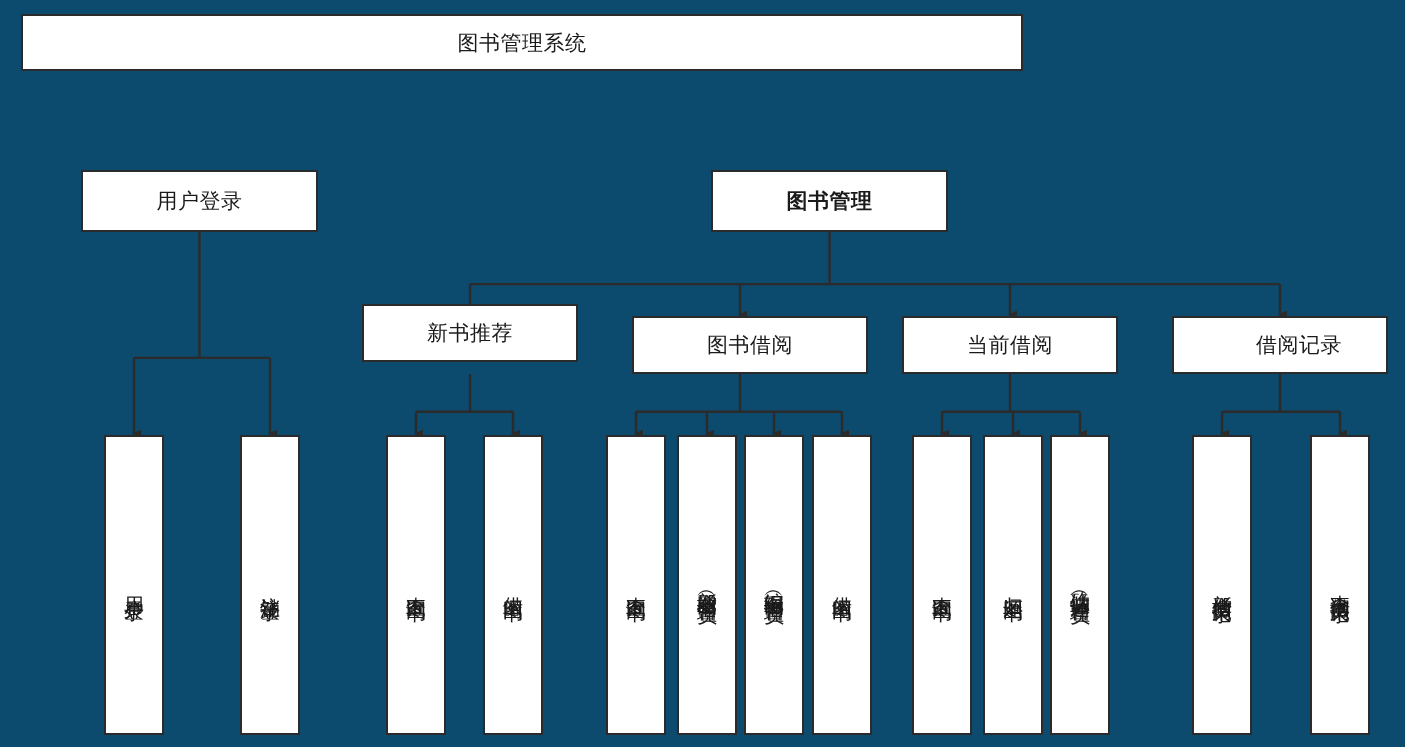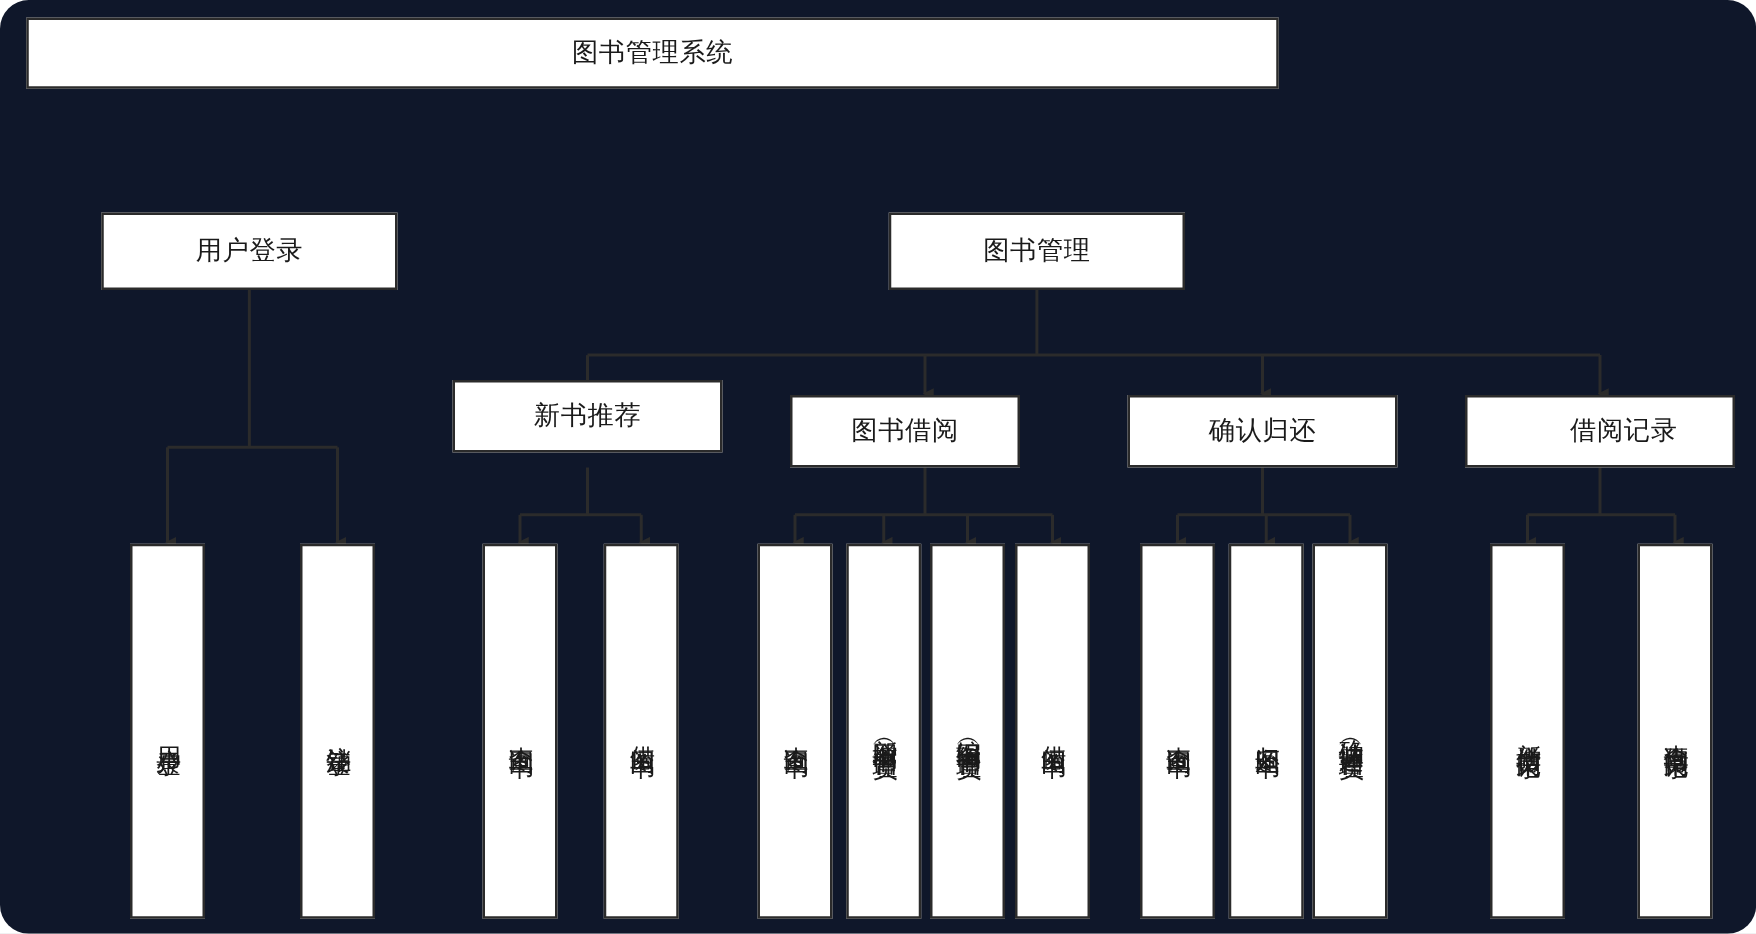--- a/index.html
+++ b/index.html
@@ -7,23 +7,22 @@
     padding: 0;
     background: #ffffff;
   }
   body {
     font-family: "Liberation Sans", "DejaVu Sans", sans-serif;
   }
   #canvas {
     position: relative;
     width: 1405px;
     height: 747px;
-    background: #0f172a;
+    background: #0c4a6e;
     overflow: hidden;
-    border-radius: 23px;
   }
   .node {
     position: absolute;
     box-sizing: border-box;
     border: 2px solid #2b2b2b;
     background: #ffffff;
     display: flex;
     align-items: center;
     justify-content: center;
     color: #1a1a1a;
@@ -115,49 +114,49 @@
       </div>
       <div class="node horiz" style="left: 81px; top: 170px; width: 237px; height: 62px;">
         <span>用户登录</span>
       </div>
       <div class="node vert" style="left: 104px; top: 435px; width: 60px; height: 300px;">
         <span class="vtext">用户登录</span>
       </div>
       <div class="node vert" style="left: 240px; top: 435px; width: 60px; height: 300px;">
         <span class="vtext">注销登录</span>
       </div>
-      <div class="node horiz" style="left: 711px; top: 170px; width: 237px; height: 62px;">
+      <div class="node horiz" style="left: 711px; top: 170px; width: 237px; height: 62px; font-weight: bold;">
         <span>图书管理</span>
       </div>
       <div class="node horiz" style="left: 362px; top: 304px; width: 216px; height: 58px;">
         <span>新书推荐</span>
       </div>
       <div class="node vert" style="left: 386px; top: 435px; width: 60px; height: 300px;">
         <span class="vtext">查询图书</span>
       </div>
       <div class="node vert" style="left: 483px; top: 435px; width: 60px; height: 300px;">
         <span class="vtext">借阅图书</span>
       </div>
-      <div class="node horiz" style="left: 632px; top: 316px; width: 184px; height: 58px;">
+      <div class="node horiz" style="left: 632px; top: 316px; width: 236px; height: 58px;">
         <span>图书借阅</span>
       </div>
       <div class="node vert" style="left: 606px; top: 435px; width: 60px; height: 300px;">
         <span class="vtext">查询图书</span>
       </div>
       <div class="node vert" style="left: 677px; top: 435px; width: 60px; height: 300px;">
         <span class="vtext">新增图书（管理员）</span>
       </div>
       <div class="node vert" style="left: 744px; top: 435px; width: 60px; height: 300px;">
         <span class="vtext">编辑图书（管理员）</span>
       </div>
       <div class="node vert" style="left: 812px; top: 435px; width: 60px; height: 300px;">
         <span class="vtext">借阅图书</span>
       </div>
       <div class="node horiz" style="left: 902px; top: 316px; width: 216px; height: 58px;">
-        <span>确认归还</span>
+        <span>当前借阅</span>
       </div>
       <div class="node vert" style="left: 912px; top: 435px; width: 60px; height: 300px;">
         <span class="vtext">查询图书</span>
       </div>
       <div class="node vert" style="left: 983px; top: 435px; width: 60px; height: 300px;">
         <span class="vtext">归还图书</span>
       </div>
       <div class="node vert" style="left: 1050px; top: 435px; width: 60px; height: 300px;">
         <span class="vtext">确认归还（管理员）</span>
       </div>

